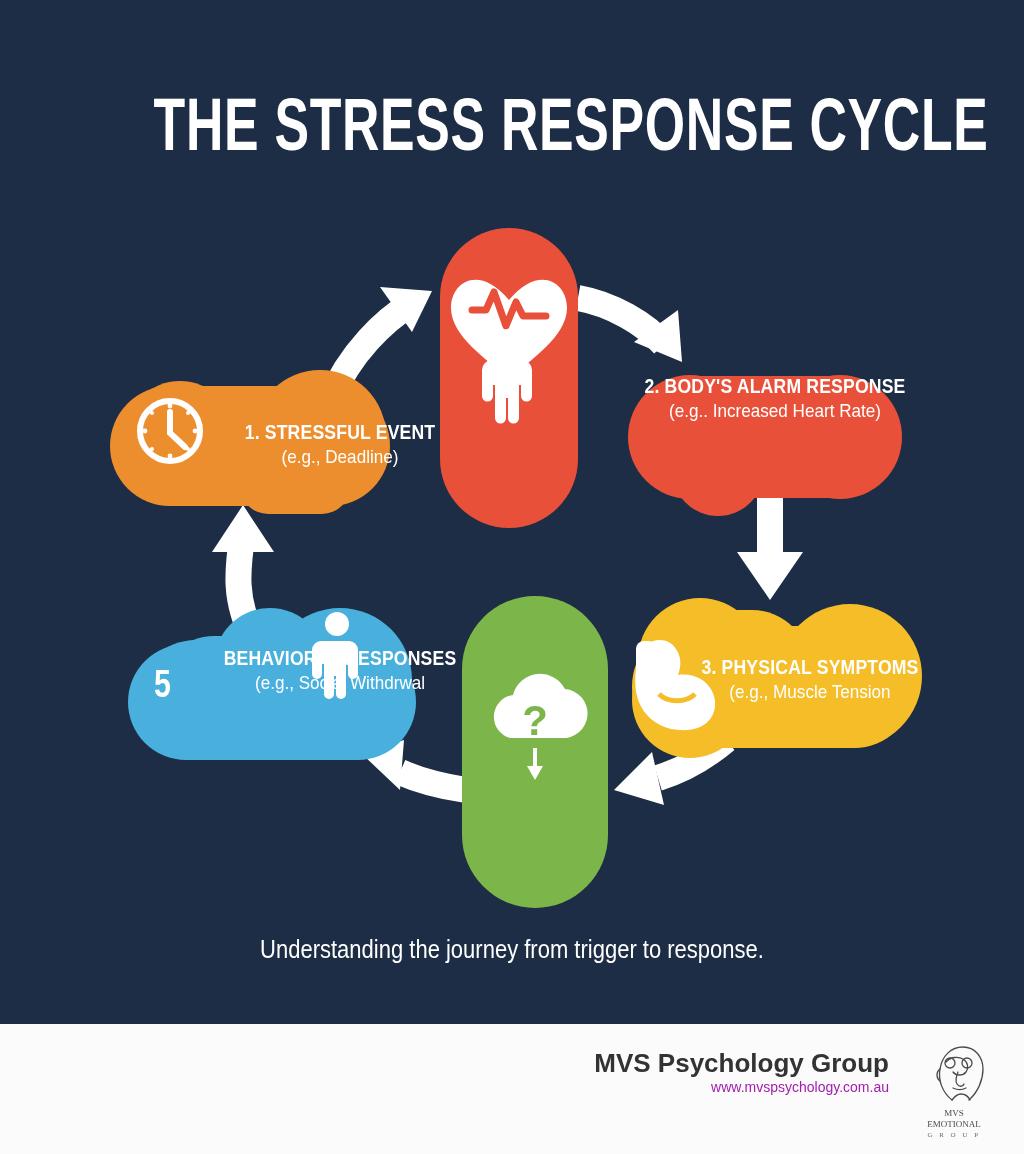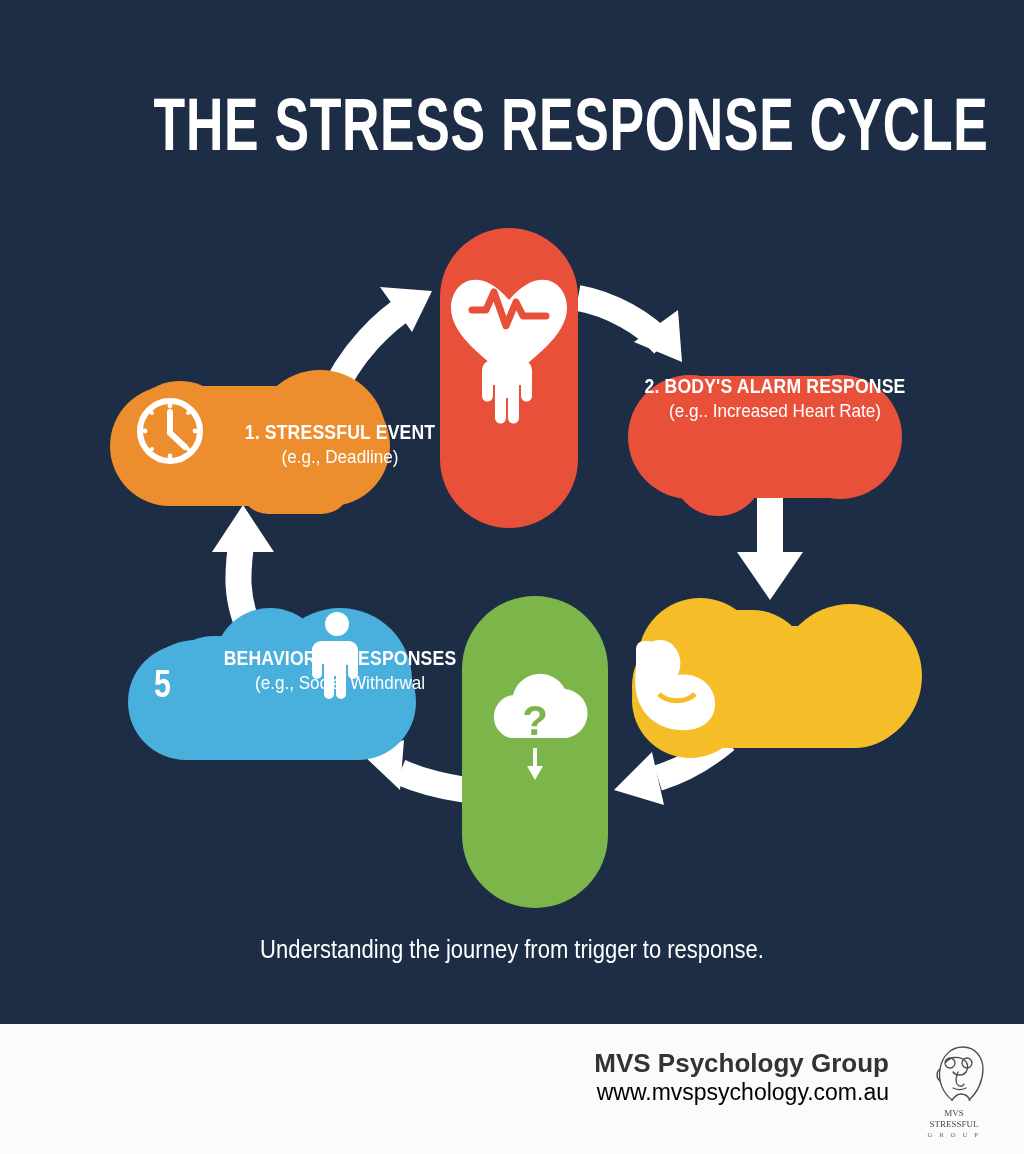--- a/index.html
+++ b/index.html
@@ -69,21 +69,21 @@
     background:#fbfbfb;
   }
   #footer-text{
     position:absolute;right:135px;top:24px;text-align:right;margin-left:12px;
   }
   #brand-name{
     color:#333333;font-weight:bold;font-size:26px;line-height:1.18;
     white-space:nowrap;
   }
   #brand-url{
-    color:#000000;font-weight:normal;font-size:23px;line-height:1.2;
+    color:#a21caf;font-weight:normal;font-size:14px;line-height:1.2;
     white-space:nowrap;
     text-align:right;
   }
   #logo{
     position:absolute;right:22px;top:18px;width:96px;height:96px;font-family:Liberation Serif, serif;
   }
   .logo-line1,.logo-line2,.logo-line3{
     text-align:center;color:#4a4a4a;font-size:9px;line-height:1.25;
   }
   .logo-line3{letter-spacing:2.5px;font-size:7px;color:#6d6d6d;}
@@ -220,20 +220,24 @@
   <div class="label" style="left:180px;top:410px;width:320px;margin-top:12px;">
     <div class="l-main">1. STRESSFUL EVENT</div>
     <div class="l-sub">(e.g., Deadline)</div>
   </div>
 
   <div class="label" style="left:615px;top:376px;width:320px;">
     <div class="l-main">2. BODY'S ALARM RESPONSE</div>
     <div class="l-sub">(e.g.. Increased Heart Rate)</div>
   </div>
 
+  <div class="label" style="left:650px;top:657px;width:320px;">
+    <div class="l-main">3. PHYSICAL SYMPTOMS</div>
+    <div class="l-sub">(e.g., Muscle Tension</div>
+  </div>
 
 
   <div class="bignum" style="left:152px;top:663px;">5</div>
   <div class="label" style="left:130px;top:633px;width:420px;margin-top:15px;">
     <div class="l-main">BEHAVIORAL RESPONSES</div>
     <div class="l-sub">(e.g., Social Withdrwal</div>
   </div>
 
   <div id="caption">Understanding the journey from trigger to response.</div>
 </div>
@@ -251,16 +255,16 @@
         <path d="M46,58 C49,54 52,52 55,52 C59,52 62,54 64,58"></path>
         <path d="M40,20 C44,15 52,14 57,17 C62,20 63,26 60,30 C57,34 50,34 47,30"></path>
         <circle cx="44" cy="21" r="5"></circle>
         <circle cx="61" cy="21" r="5"></circle>
         <path d="M52,30 C50,35 49,39 51,42 C53,45 57,45 58,42"></path>
         <path d="M47,46 C51,48 56,48 60,46"></path>
         <path d="M34,27 C30,30 30,36 34,39"></path>
       </g>
     </svg>
     <div class="logo-line1">MVS</div>
-    <div class="logo-line2">STRESSFUL</div>
+    <div class="logo-line2">EMOTIONAL</div>
     <div class="logo-line3">G R O U P</div>
   </div>
 </div>
 
 </body></html>

